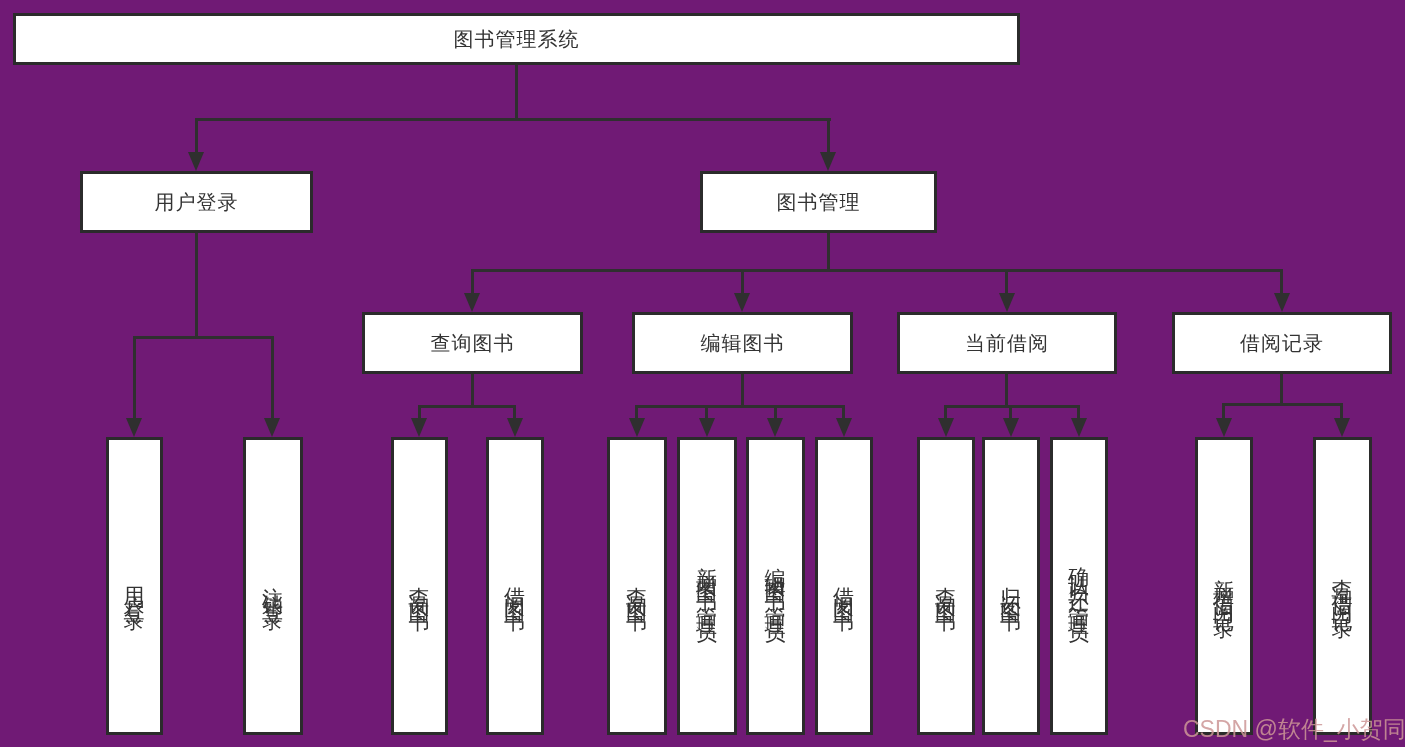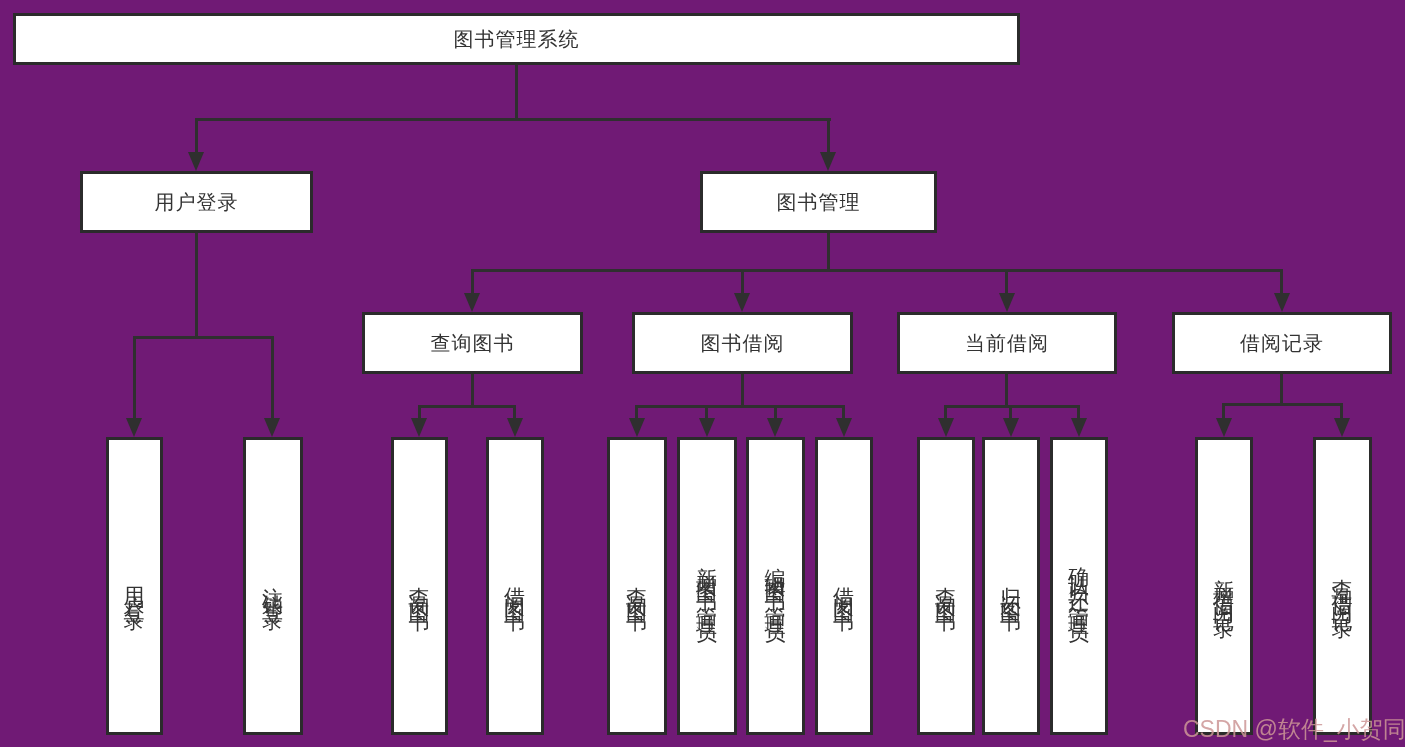--- a/index.html
+++ b/index.html
@@ -31,21 +31,21 @@
 <body>
 
 <div id="canvas">
 
   <div class="box" style="left:13px;top:13px;width:1007px;height:52px;">图书管理系统</div>
 
   <div class="box" style="left:80px;top:171px;width:233px;height:62px;">用户登录</div>
   <div class="box" style="left:700px;top:171px;width:237px;height:62px;">图书管理</div>
 
   <div class="box" style="left:362px;top:312px;width:221px;height:62px;">查询图书</div>
-  <div class="box" style="left:632px;top:312px;width:221px;height:62px;">图书借阅</div>
+  <div class="box" style="left:632px;top:312px;width:221px;height:62px;">编辑图书</div>
   <div class="box" style="left:897px;top:312px;width:220px;height:62px;">当前借阅</div>
   <div class="box" style="left:1172px;top:312px;width:220px;height:62px;">借阅记录</div>
 
   <div class="box v" style="left:106px;top:437px;width:57px;height:298px;">用户登录</div>
   <div class="box v" style="left:243px;top:437px;width:60px;height:298px;">注销登录</div>
 
   <div class="box v" style="left:391px;top:437px;width:57px;height:298px;">查询图书</div>
   <div class="box v" style="left:486px;top:437px;width:58px;height:298px;">借阅图书</div>
 
   <div class="box v" style="left:607px;top:437px;width:60px;height:298px;">查询图书</div>

